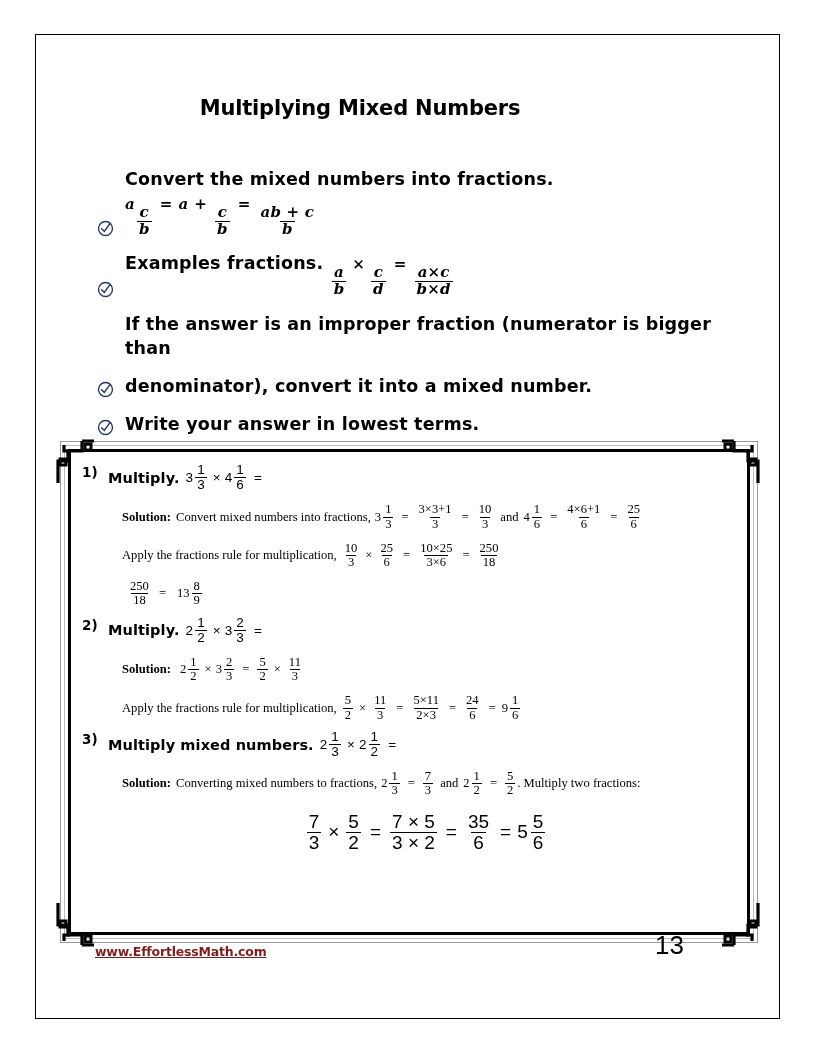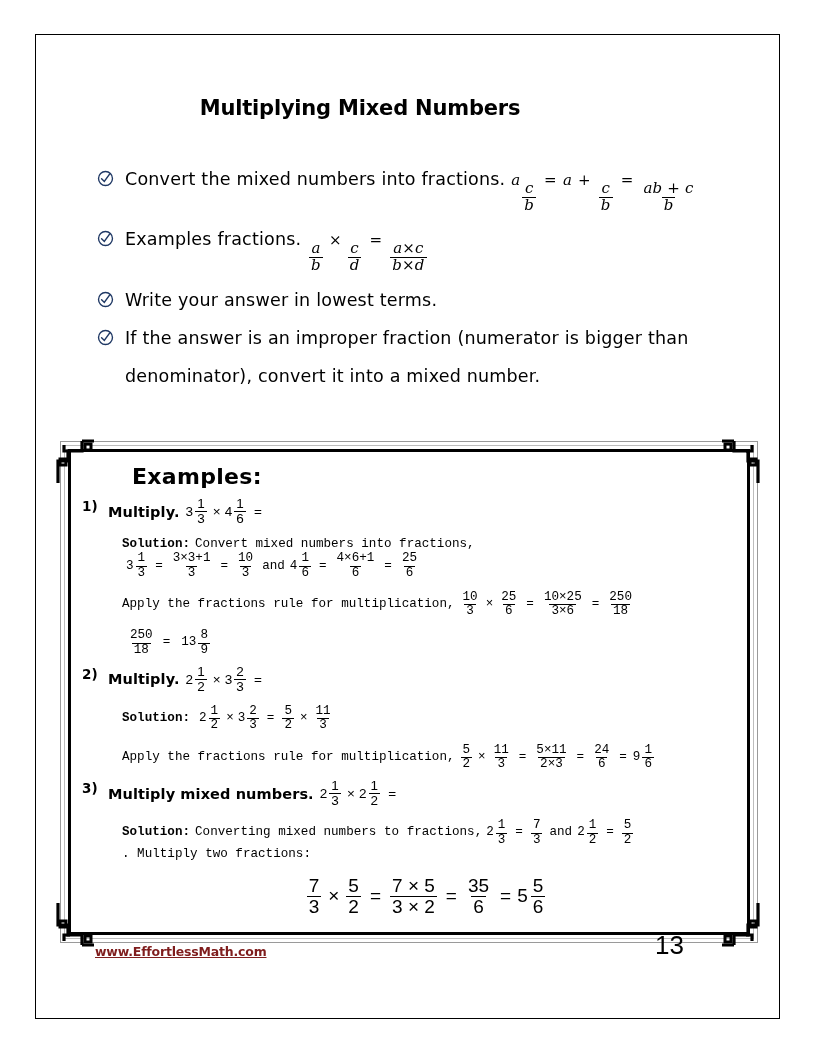--- a/index.html
+++ b/index.html
@@ -48,25 +48,26 @@
     width: 620px;
   }
   .intro-lead {
     font-family: "DejaVu Sans", sans-serif;
     font-size: 17.5px;
     letter-spacing: 0.2px;
     margin-bottom: 16px;
   }
   .bullet-row {
     display: flex;
-    align-items: flex-start;
+    align-items: flex-end;
     margin-bottom: 14px;
     font-family: "DejaVu Sans", sans-serif;
     font-size: 17.5px;
     letter-spacing: 0.2px;
+    font-weight: bold;
   }
   .bullet-mark {
     flex: 0 0 auto;
     width: 24px;
     margin-right: 4px;
     color: #1f3864;
     font-size: 16px;
     line-height: 1.35;
   }
   .bullet-mark svg { display: block; margin-top: 3px; }
@@ -181,21 +182,21 @@
   }
   .ex-prompt .math-run {
     font-weight: normal;
     font-family: "Liberation Sans", sans-serif;
     font-size: 13.5px;
     margin-left: 6px;
     display: inline-flex;
     align-items: center;
   }
   .ex-line {
-    font-family: Liberation Mono, monospace;
+    font-family: Liberation Serif, serif;
     font-size: 12.6px;
     margin: 11px 0 0 14px;
     display: flex;
     align-items: center;
     flex-wrap: wrap;
     min-height: 22px;
     line-height: 1.2;
   }
   .ex-line .sol {
     font-weight: bold;
@@ -300,34 +301,34 @@
     </span>
   </div>
 
   <div class="bullet-row">
     <span class="bullet-mark">
       <svg width="17" height="17" viewBox="0 0 20 20">
         <circle cx="10" cy="10" r="8.2" fill="none" stroke="#1f3864" stroke-width="1.6"></circle>
         <path d="M5.4 10.2 L8.6 13.4 L15 4.6" fill="none" stroke="#1f3864" stroke-width="1.7" stroke-linecap="round"></path>
       </svg>
     </span>
-    <span class="bullet-text">Write your answer in lowest terms.</span>
+    <span class="bullet-text">
+      <span>If the answer is an improper fraction (numerator is bigger than</span>
+      <span class="cont">denominator), convert it into a mixed number.</span>
+    </span>
   </div>
 
   <div class="bullet-row">
     <span class="bullet-mark">
       <svg width="17" height="17" viewBox="0 0 20 20">
         <circle cx="10" cy="10" r="8.2" fill="none" stroke="#1f3864" stroke-width="1.6"></circle>
         <path d="M5.4 10.2 L8.6 13.4 L15 4.6" fill="none" stroke="#1f3864" stroke-width="1.7" stroke-linecap="round"></path>
       </svg>
     </span>
-    <span class="bullet-text">
-      <span>If the answer is an improper fraction (numerator is bigger than</span>
-      <span class="cont">denominator), convert it into a mixed number.</span>
-    </span>
+    <span class="bullet-text">Write your answer in lowest terms.</span>
   </div>
 
 </div>
 
 <div class="examples-box">
 
   <div class="rule-outer"></div>
   <div class="rule-outer2"></div>
   <div class="rule-inner"></div>
 
@@ -367,21 +368,20 @@
         <path d="M30 4 h12 M30 4 v10 h-14 v10 h-10 v10 M6 34 v12"></path>
         <path d="M18 14 h-6 v-6"></path>
       </g>
       <rect x="33" y="7" width="6" height="6" fill="none" stroke="#000" stroke-width="3"></rect>
       <rect x="8" y="22" width="6" height="6" fill="none" stroke="#000" stroke-width="3"></rect>
     </svg>
   </div>
 
   <div class="examples-inner">
 
-    <div class="examples-title">Examples:</div>
 
     <div class="example">
       <span class="ex-num">1)</span>
       <div class="ex-prompt">
         <span>Multiply.</span>
         <span class="math-run">
           <span class="nowrap">
               <span>3</span>
               <span class="frac">
                 <span class="num">1</span>

